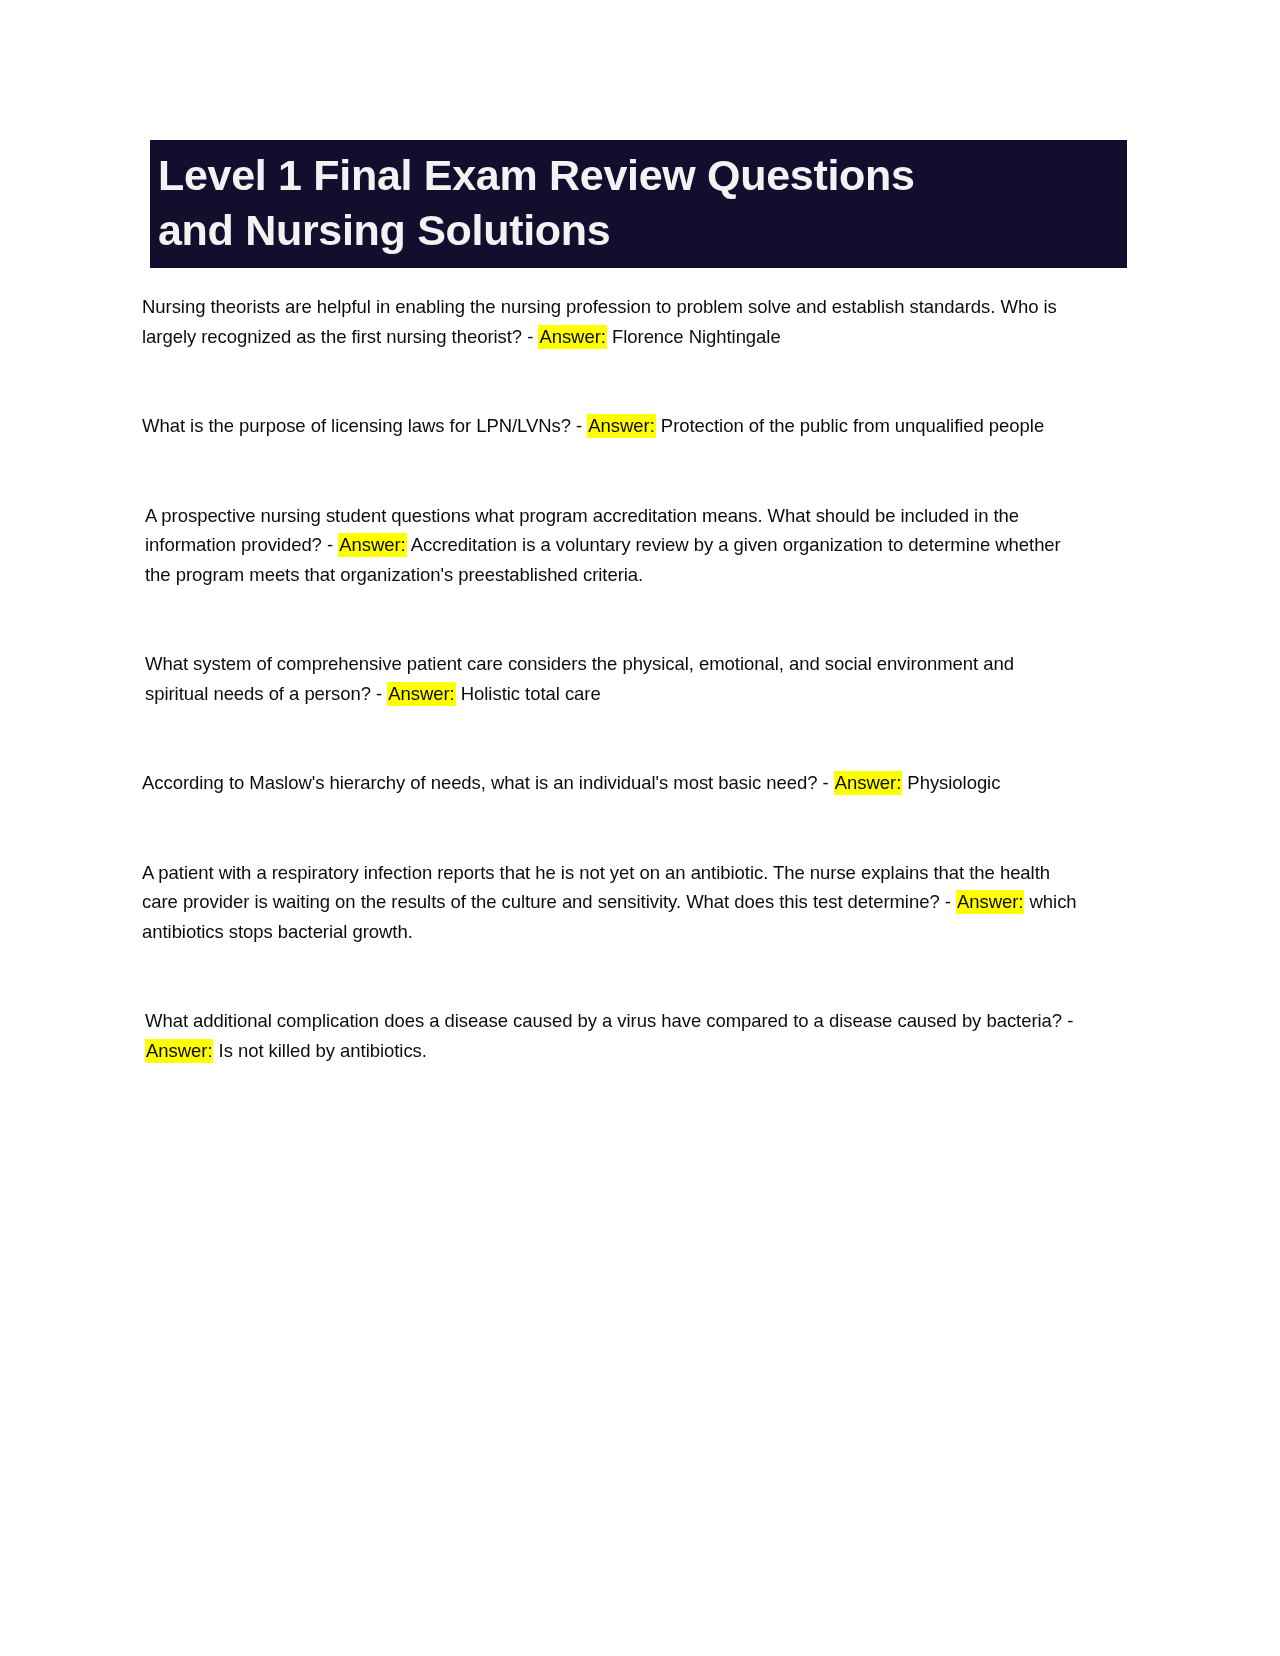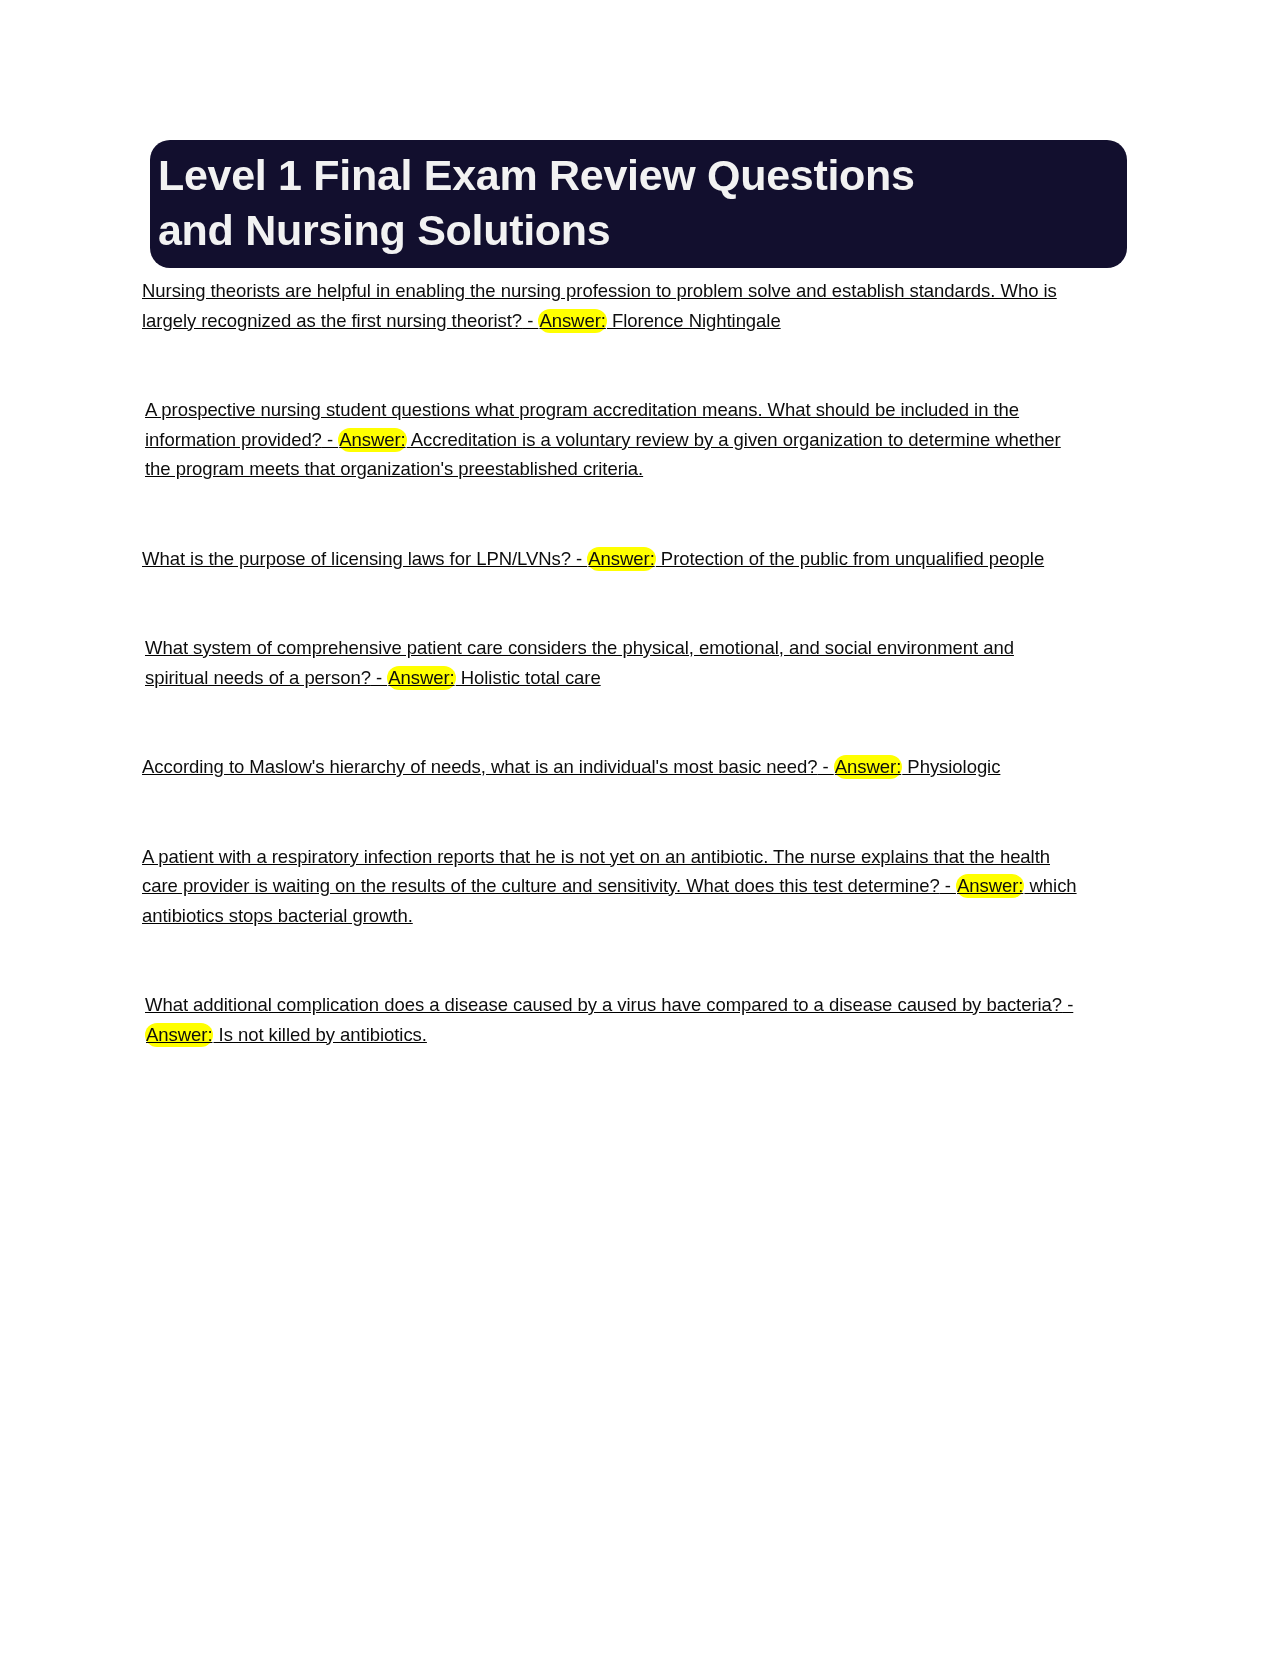--- a/index.html
+++ b/index.html
@@ -1,15 +1,15 @@
 <!DOCTYPE html>
 <html><head>
 <meta charset="utf-8">
 <style>
-  * { box-sizing: border-box; border-radius: 20px; }
+  * { box-sizing: border-box; }
   html, body {
     margin: 0;
     padding: 0;
     background: #ffffff;
   }
   body {
     width: 1280px;
     height: 1656px;
     font-family: "Liberation Sans", sans-serif;
     color: #000000;
@@ -42,23 +42,22 @@
     line-height: 55px;
     letter-spacing: -0.3px;
     padding-left: 8px;
     white-space: nowrap;
   }
 
   
   .content {
     position: absolute;
     left: 142px;
-    top: 276px;
+    top: 292px;
     width: 935px;
-    text-decoration: underline;
   }
 
   .qa-block {
     font-family: "Liberation Sans", sans-serif;
     font-size: 18.5px;
     line-height: 29.5px;
     color: #0d0d0d;
     margin: 0 0 60px 0;
     text-align: left;
     letter-spacing: -0.05px;
@@ -82,21 +81,21 @@
 
 <div class="page">
 
   <div class="title-banner">
     <div class="title-line">Level 1 Final Exam Review Questions</div>
     <div class="title-line">and Nursing Solutions</div>
   </div>
 
   <div class="content">
       <p class="qa-block"><span>Nursing theorists are helpful in enabling the nursing profession to problem solve and establish standards. Who is largely recognized as the first nursing theorist?</span><span class="sep"> - </span><span class="answer-tag">Answer:</span><span> Florence Nightingale</span></p>
+      <p class="qa-block"><span>What is the purpose of licensing laws for LPN/LVNs?</span><span class="sep"> - </span><span class="answer-tag">Answer:</span><span> Protection of the public from unqualified people</span></p>
       <p class="qa-block indent"><span>A prospective nursing student questions what program accreditation means. What should be included in the information provided?</span><span class="sep"> - </span><span class="answer-tag">Answer:</span><span> Accreditation is a voluntary review by a given organization to determine whether the program meets that organization's preestablished criteria.</span></p>
-      <p class="qa-block"><span>What is the purpose of licensing laws for LPN/LVNs?</span><span class="sep"> - </span><span class="answer-tag">Answer:</span><span> Protection of the public from unqualified people</span></p>
       <p class="qa-block indent"><span>What system of comprehensive patient care considers the physical, emotional, and social environment and spiritual needs of a person?</span><span class="sep"> - </span><span class="answer-tag">Answer:</span><span> Holistic total care</span></p>
       <p class="qa-block"><span>According to Maslow's hierarchy of needs, what is an individual's most basic need?</span><span class="sep"> - </span><span class="answer-tag">Answer:</span><span> Physiologic</span></p>
       <p class="qa-block"><span>A patient with a respiratory infection reports that he is not yet on an antibiotic. The nurse explains that the health care provider is waiting on the results of the culture and sensitivity. What does this test determine?</span><span class="sep"> - </span><span class="answer-tag">Answer:</span><span> which antibiotics stops bacterial growth.</span></p>
       <p class="qa-block indent"><span>What additional complication does a disease caused by a virus have compared to a disease caused by bacteria?</span><span class="sep"> - </span><span class="answer-tag">Answer:</span><span> Is not killed by antibiotics.</span></p>
     </div>
 
 </div>
 
 </body></html>

